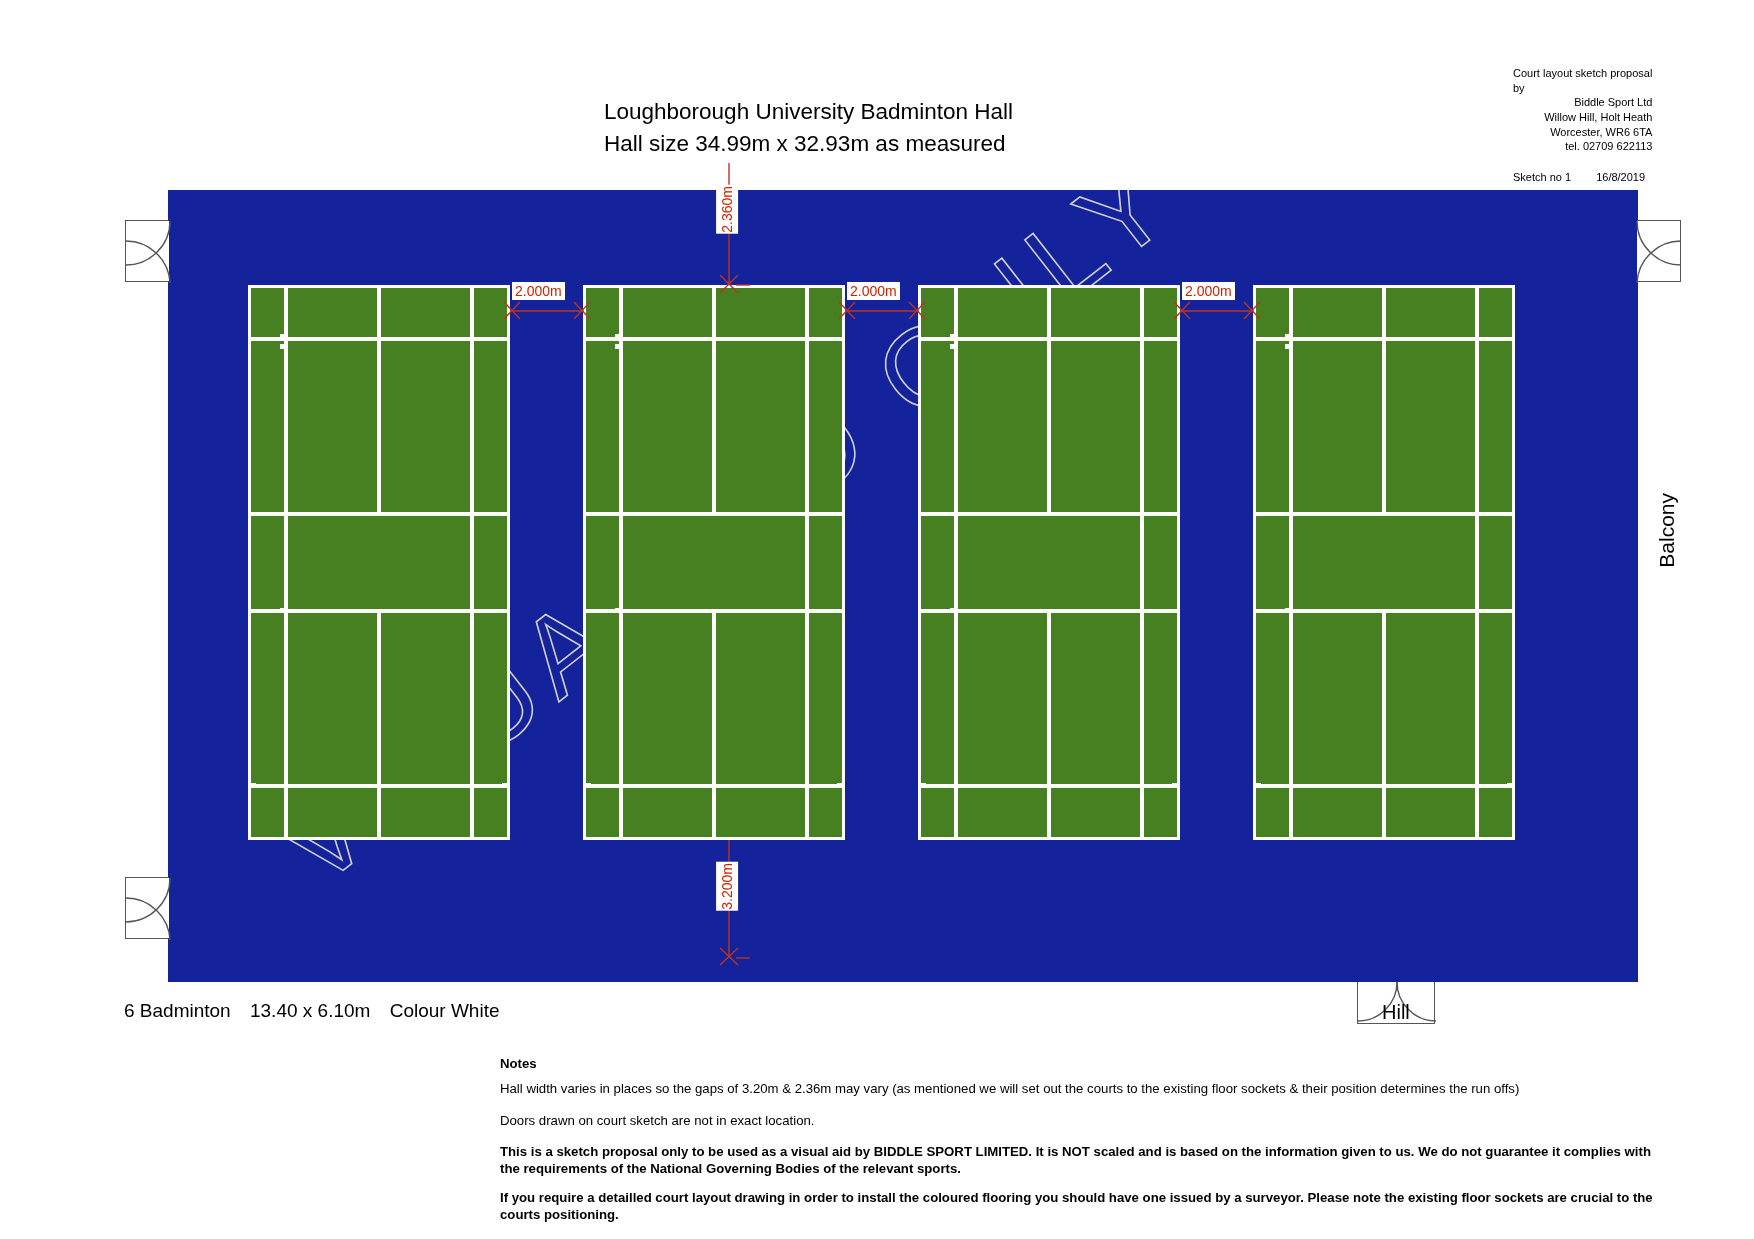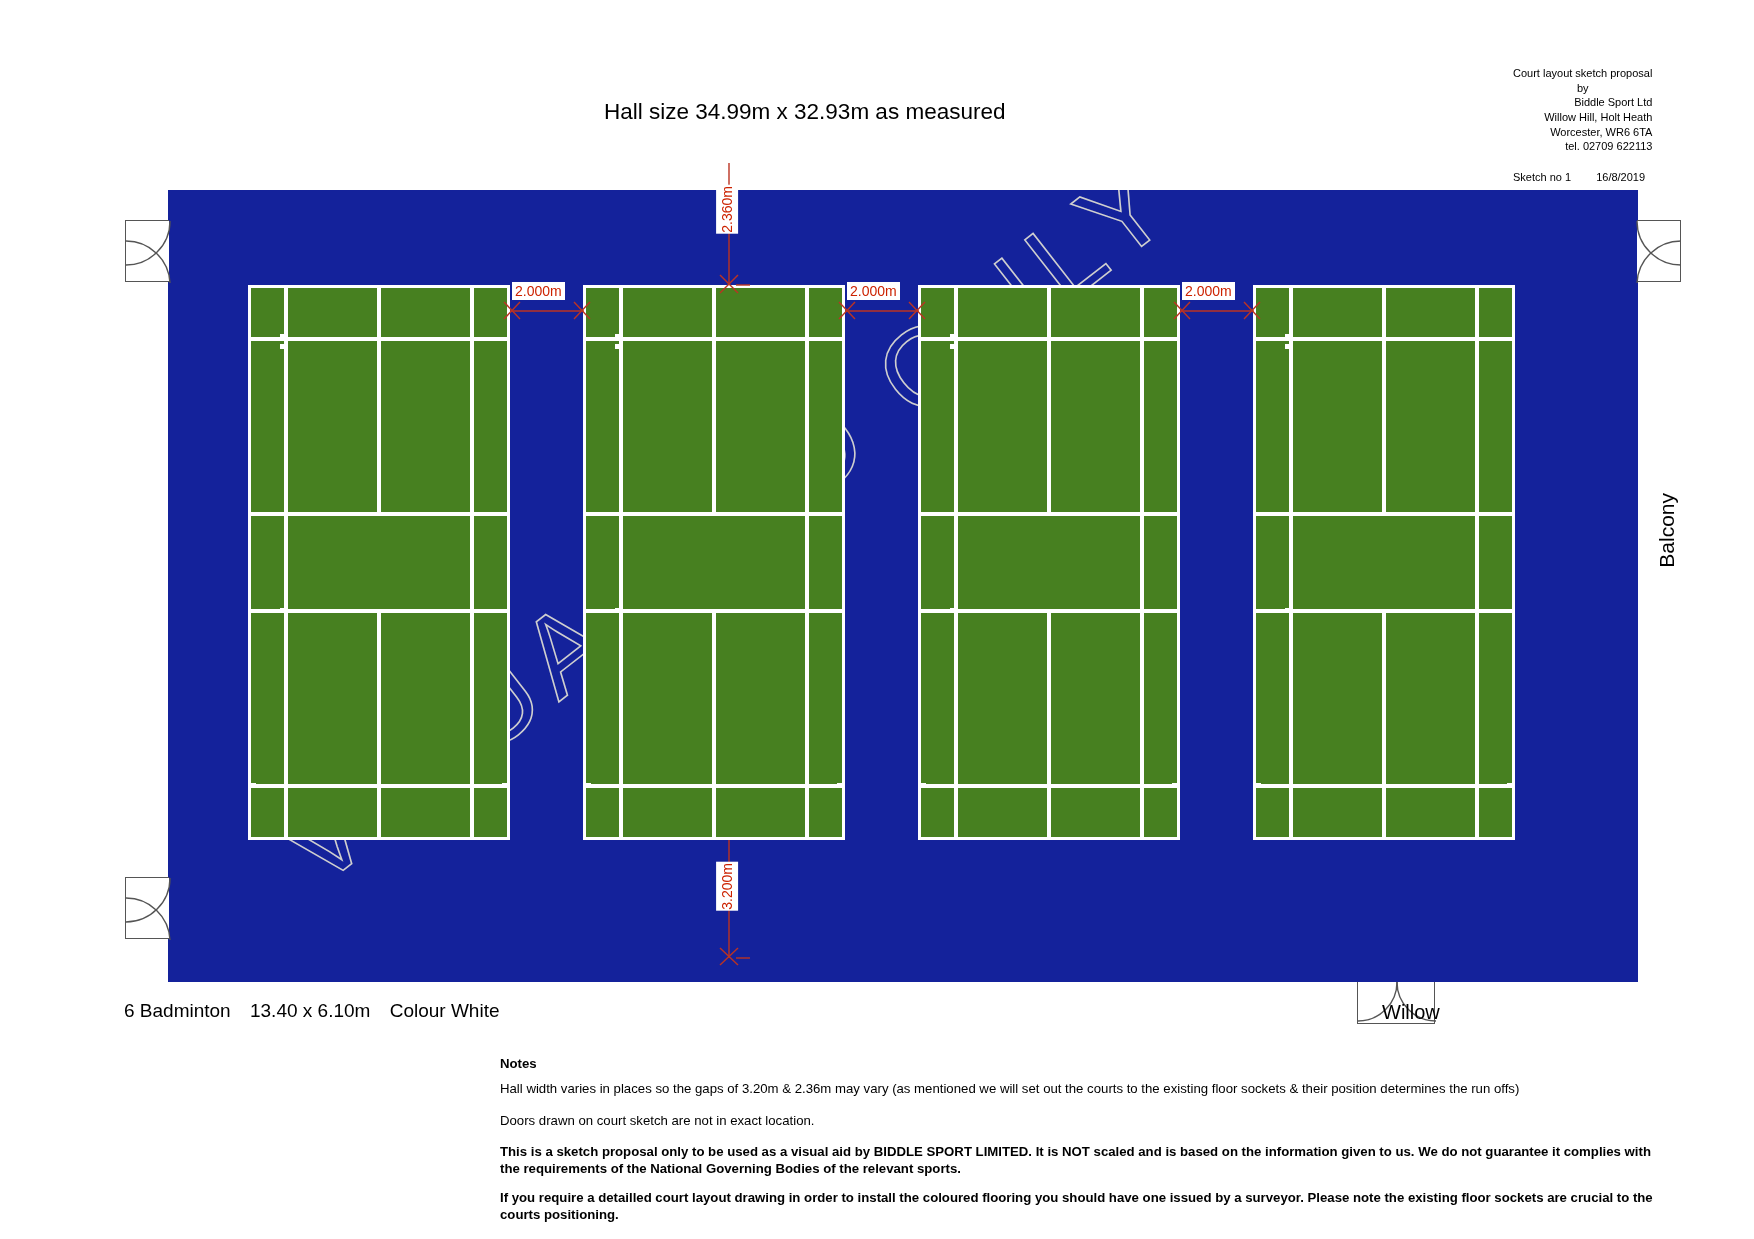--- a/index.html
+++ b/index.html
@@ -25,21 +25,21 @@
   }
 
   
   #company-block {
     position: absolute;
     left: 1513px; top: 66px;
     font-size: 11px;
     line-height: 1.33;
     white-space: nowrap;
   }
-  #company-block .ctr { text-align: center; }
+  #company-block .ctr { text-align: left; }
   #company-block .row1 { text-align: right; }
   #sketch-line {
     position: absolute;
     left: 1513px; top: 171px;
     font-size: 11px;
     white-space: nowrap;
   }
   #sketch-line .sk-no { margin-right: 22px; }
 
   
@@ -153,20 +153,21 @@
     line-height: 1.3;
   }
   #notes .notes-title { font-weight: bold; margin-bottom: 8px; }
   #notes .note { margin-bottom: 15px; }
   #notes .note.bold { font-weight: bold; margin-bottom: 13px; line-height: 1.25; }
 </style>
 </head>
 <body>
 
 <div id="title-block">
+  <div>Loughborough University Badminton Hall</div>
   <div>Hall size 34.99m x 32.93m as measured</div>
 </div>
 
 <div id="company-block">
   <div class="ctr">Court layout sketch proposal</div>
   <div class="ctr">by</div>
   <div class="row1">Biddle Sport Ltd</div>
   <div class="row1">Willow Hill, Holt Heath</div>
   <div class="row1">Worcester, WR6 6TA</div>
   <div class="row1">tel. 02709 622113</div>
@@ -331,21 +332,21 @@
     <path d="M 0 62 A 44 44 0 0 1 44 20"></path>
   </svg>
 </div>
 
 <div class="door" style="left:1357px; top:982px; width:78px; height:42px; border-top:none;">
   <svg width="78" height="42">
     <path d="M 39 0 A 39 39 0 0 1 0 39"></path>
     <path d="M 39 0 A 39 39 0 0 0 78 39"></path>
   </svg>
 </div>
-<div id="enter-label">Willow</div>
+<div id="enter-label">Hill</div>
 
 <div id="balcony-label">Balcony</div>
 
 <div id="court-spec">
   <span>6 Badminton</span>
   <span>13.40 x   6.10m</span>
   <span>Colour White</span>
 </div>
 
 <div id="notes">

